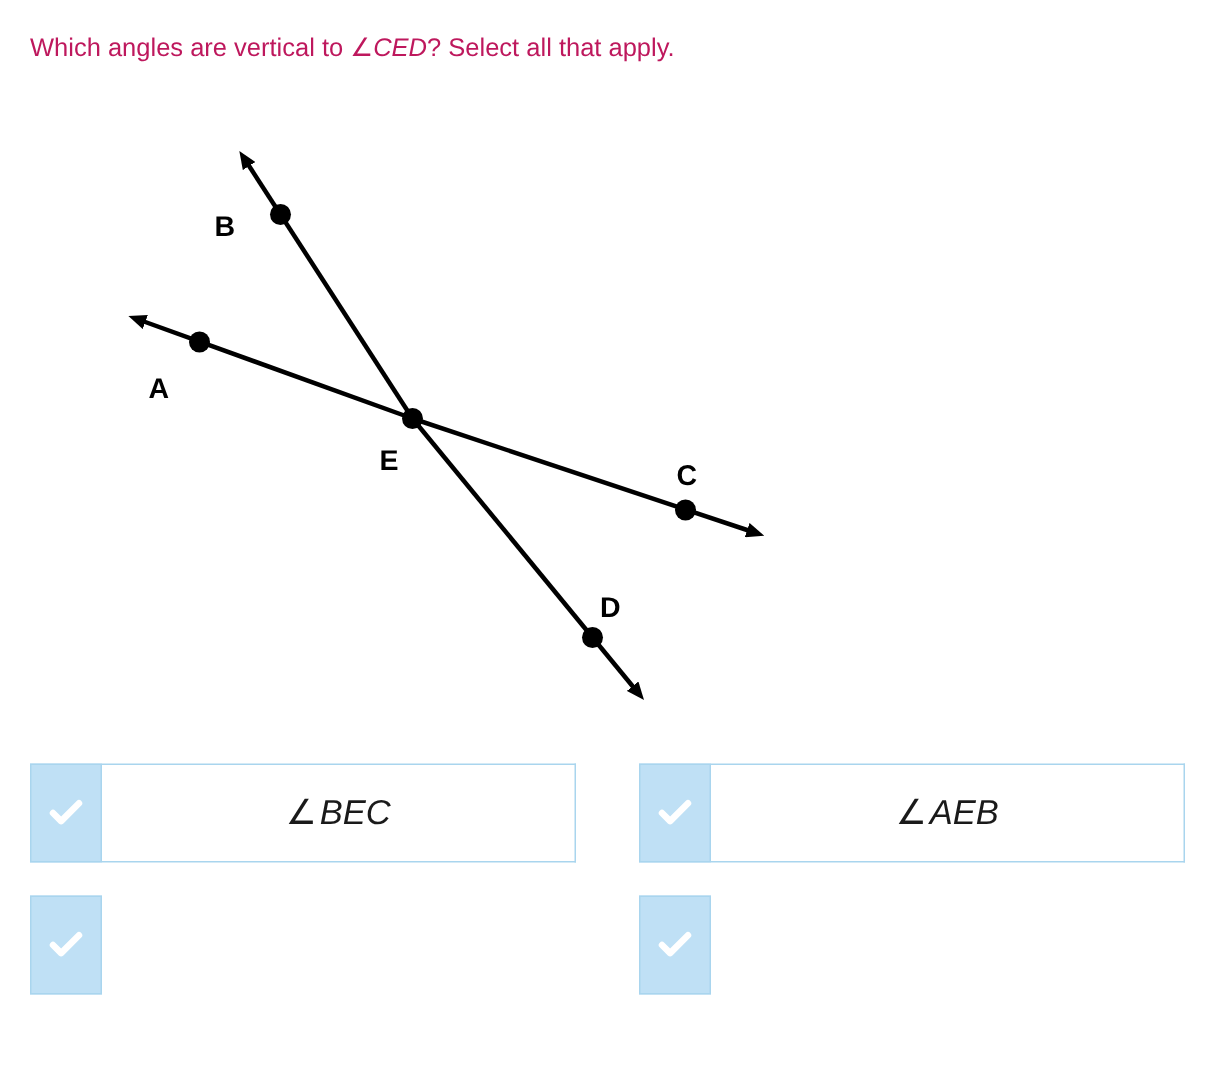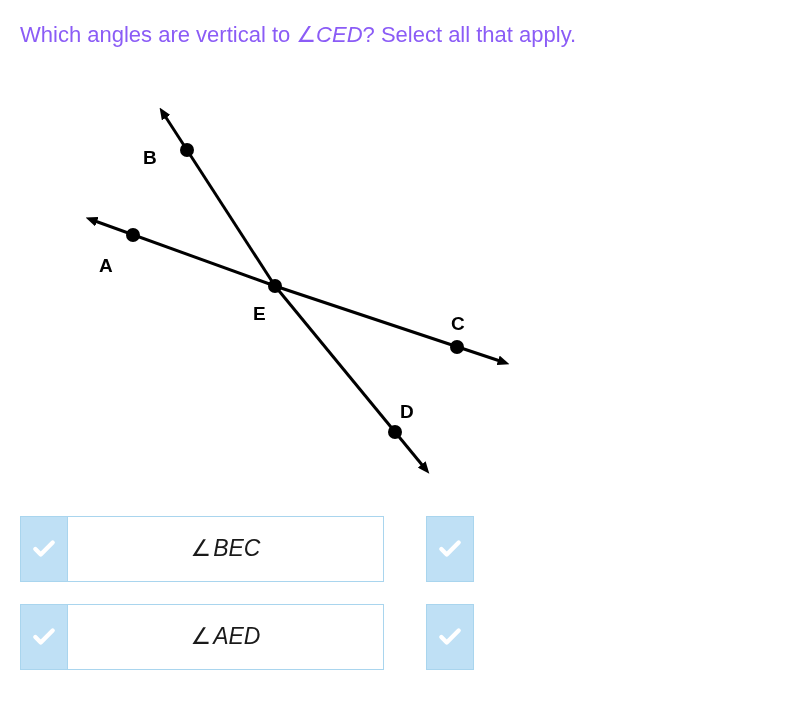--- a/index.html
+++ b/index.html
@@ -7,22 +7,22 @@
       margin: 0;
       padding: 0;
     }
     body {
       font-family: Verdana, Arial, sans-serif;
       background: #fff;
       padding: 20px;
       width: 806px;
     }
     .question {
-      font-size: 22px;
-      color: #8b5cf6;
+      font-size: 17px;
+      color: #be185d;
       margin-bottom: 25px;
       line-height: 1.4;
     }
     .angle-symbol {
       font-family: Arial, sans-serif;
     }
     .italic {
       font-style: italic;
     }
     .diagram-container {
@@ -139,30 +139,30 @@
       <span class="answer-text"><span class="ang">∠</span><span>BEC</span></span>
     </div>
   </div>
 
   <div class="answer-option">
     <div class="check-col">
       <svg viewBox="0 0 24 24">
         <path d="M4 12 L9 17 L20 6" stroke="#fff" stroke-width="4" fill="none" stroke-linecap="round" stroke-linejoin="round"></path>
       </svg>
     </div>
+    <div class="answer-body">
+      <span class="answer-text"><span class="ang">∠</span><span>AEB</span></span>
+    </div>
   </div>
 
   <div class="answer-option">
     <div class="check-col">
       <svg viewBox="0 0 24 24">
         <path d="M4 12 L9 17 L20 6" stroke="#fff" stroke-width="4" fill="none" stroke-linecap="round" stroke-linejoin="round"></path>
       </svg>
-    </div>
-    <div class="answer-body">
-      <span class="answer-text"><span class="ang">∠</span><span>AED</span></span>
     </div>
   </div>
 
   <div class="answer-option">
     <div class="check-col">
       <svg viewBox="0 0 24 24">
         <path d="M4 12 L9 17 L20 6" stroke="#fff" stroke-width="4" fill="none" stroke-linecap="round" stroke-linejoin="round"></path>
       </svg>
     </div>
   </div>

